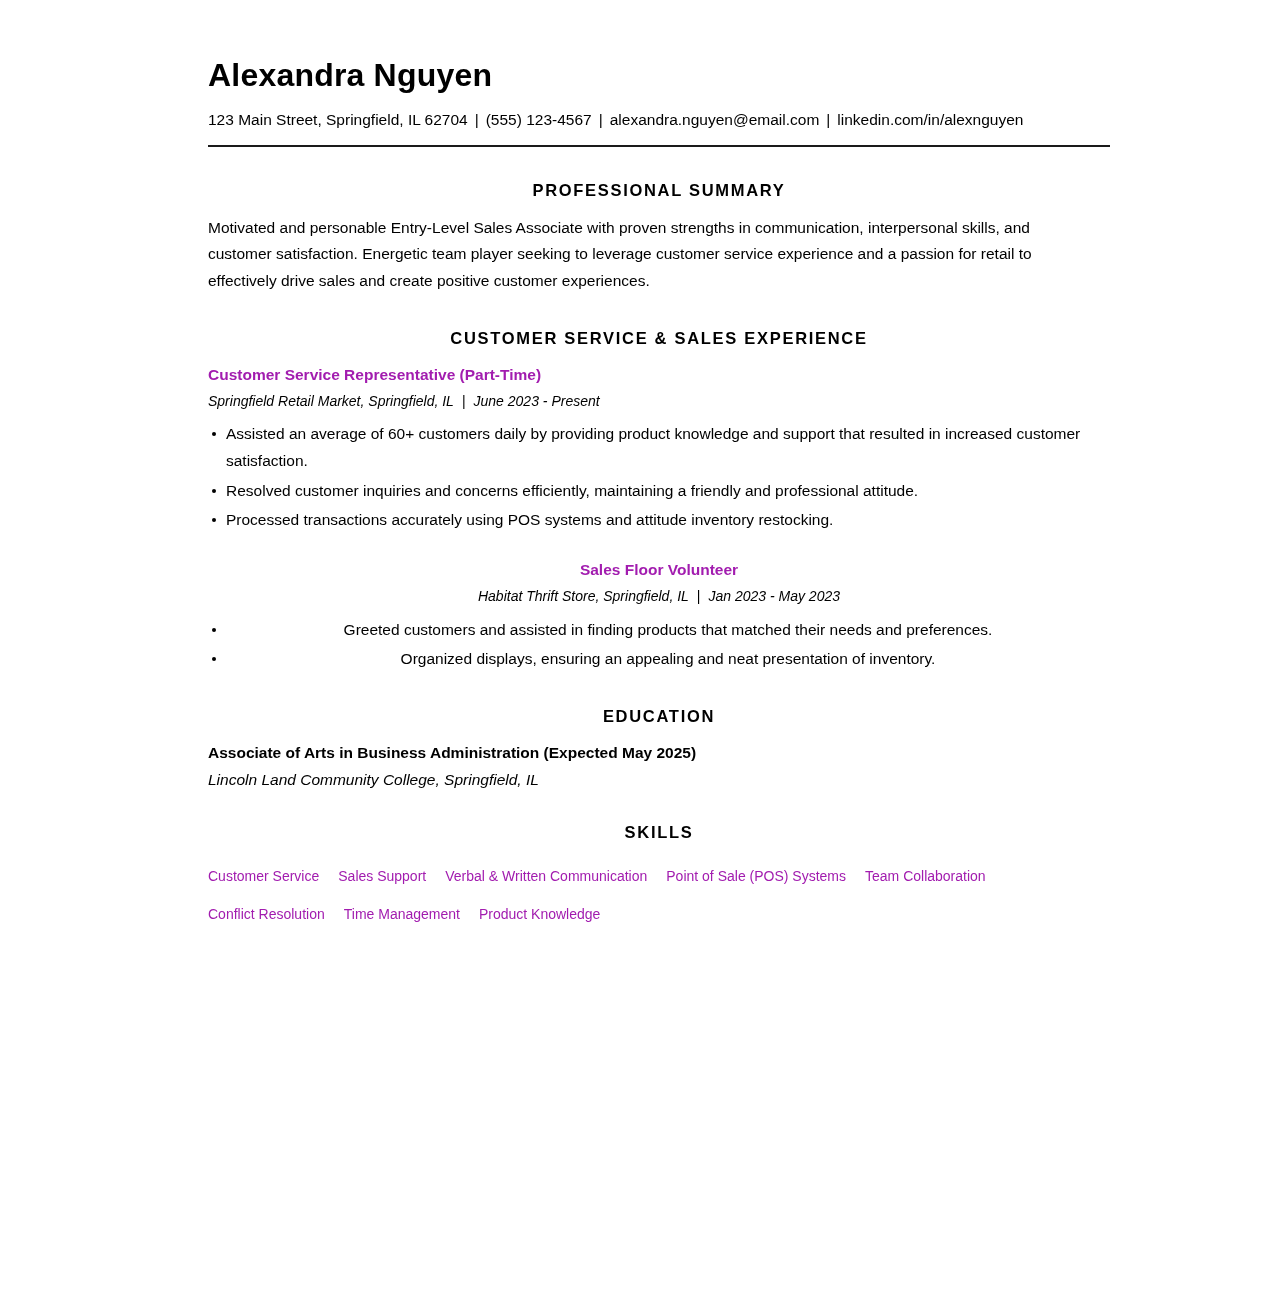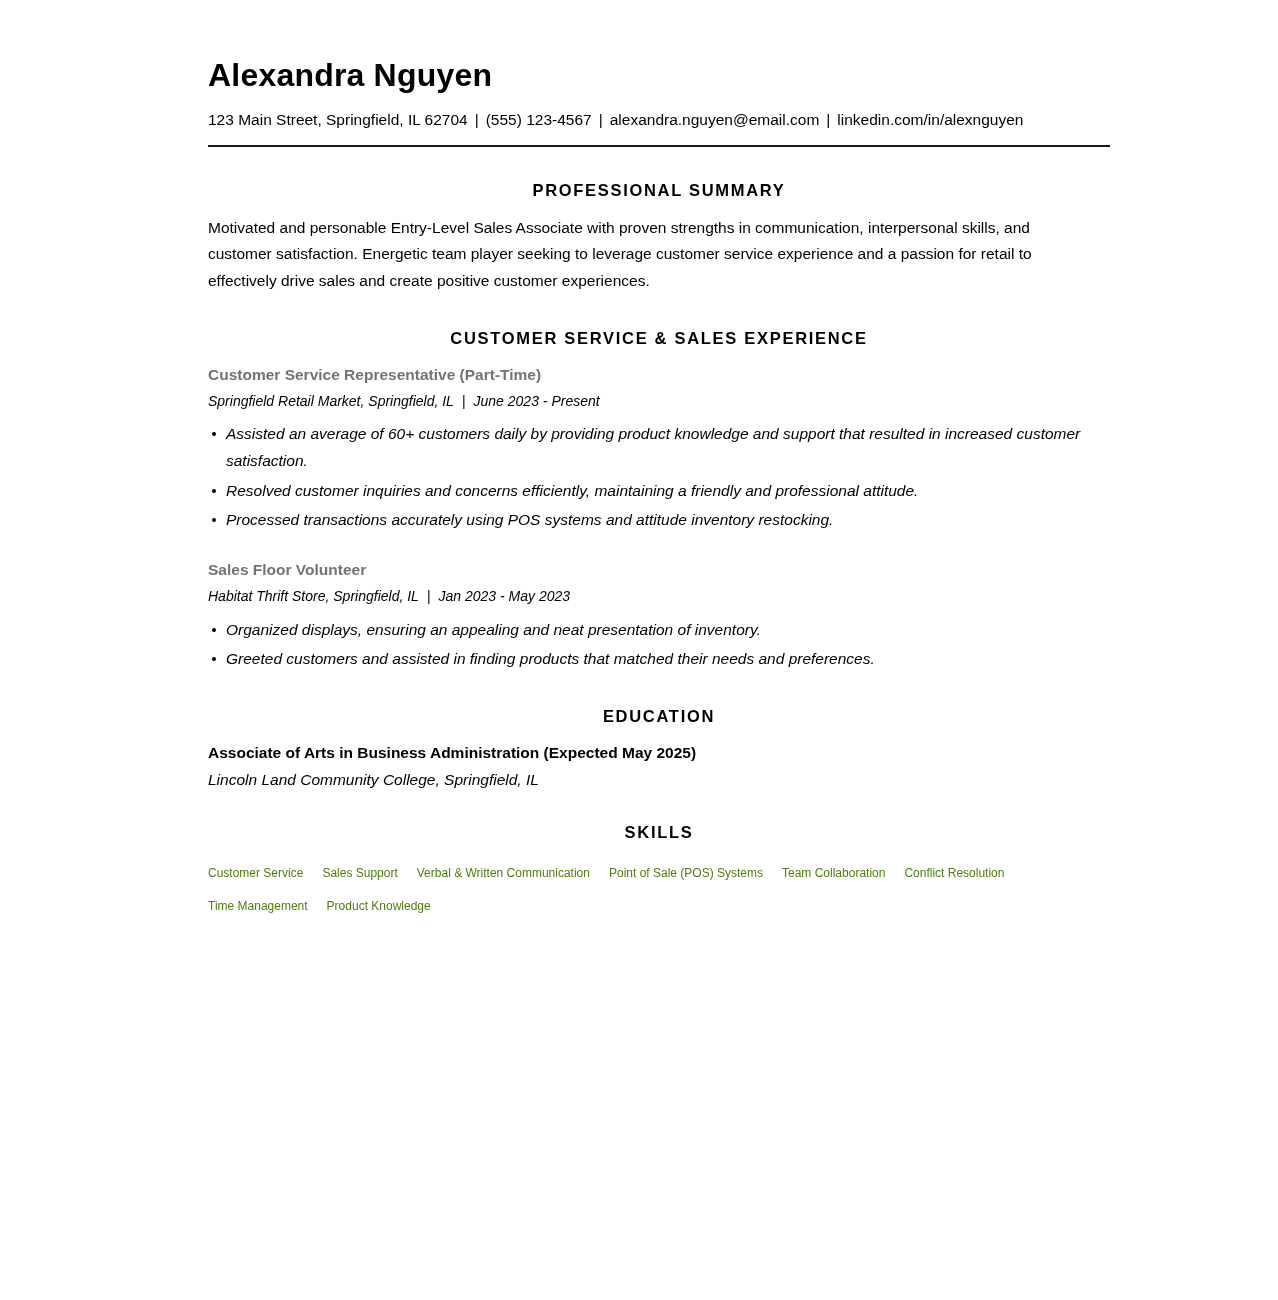--- a/index.html
+++ b/index.html
@@ -83,27 +83,28 @@
     color: #000;
     max-width: 880px;
   }
 
   
   .job {
     margin-top: 0;
   }
   .job + .job {
     margin-top: 24px;
+    text-align: center;
   }
   .job-title {
     font-size: 15.5px;
     font-weight: bold;
     line-height: 1.5;
     margin: 0;
-    color: #737373;
+    color: #a21caf;
   }
   .job-meta {
     font-size: 14px;
     font-style: italic;
     line-height: 1.6;
     margin: 4px 0 0 0;
     color: #000;
   }
   .job-meta .sep {
     font-style: normal;
@@ -115,21 +116,20 @@
     padding: 0;
   }
   .bullets li {
     position: relative;
     font-size: 15.5px;
     line-height: 1.72;
     padding-left: 18px;
     margin-bottom: 3px;
     color: #000;
     max-width: 905px;
-    font-style: italic;
   }
   .bullets li::before {
     content: "";
     position: absolute;
     left: 4px;
     top: 11px;
     width: 4px;
     height: 4px;
     border-radius: 50%;
     background: #000;
@@ -146,24 +146,24 @@
   .edu-school {
     font-size: 15.5px;
     font-style: italic;
     line-height: 1.6;
     margin: 4px 0 0 0;
     color: #000;
   }
 
   
   .skills-list {
-    font-size: 12px;
+    font-size: 14px;
     line-height: 2.75;
     margin: 0;
-    color: #4d7c0f;
+    color: #a21caf;
     max-width: 890px;
   }
   .skill {
     display: inline-block;
     margin-right: 19px;
     white-space: nowrap;
   }
 </style>
 </head>
 <body>
@@ -200,22 +200,22 @@
           <li>Processed transactions accurately using POS systems and attitude inventory restocking.</li>
         </ul>
       </div>
 
       <div class="job">
         <div class="job-title">Sales Floor Volunteer</div>
         <div class="job-meta">
           <span>Habitat Thrift Store, Springfield, IL</span><span class="sep">|</span><span>Jan 2023 - May 2023</span>
         </div>
         <ul class="bullets">
+          <li>Greeted customers and assisted in finding products that matched their needs and preferences.</li>
           <li>Organized displays, ensuring an appealing and neat presentation of inventory.</li>
-          <li>Greeted customers and assisted in finding products that matched their needs and preferences.</li>
         </ul>
       </div>
     </div>
 
     <div class="section">
       <h2 class="section-title">EDUCATION</h2>
       <div>
         <div class="edu-degree">Associate of Arts in Business Administration (Expected May 2025)</div>
         <div class="edu-school">Lincoln Land Community College, Springfield, IL</div>
       </div>

